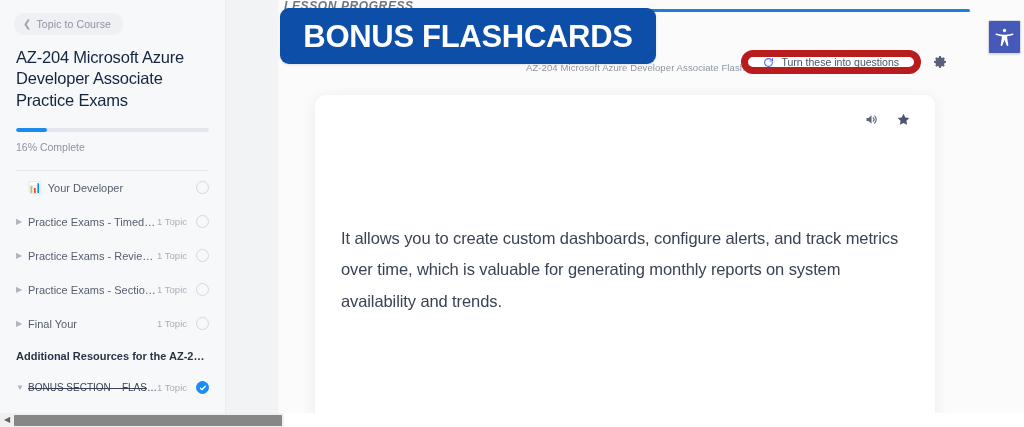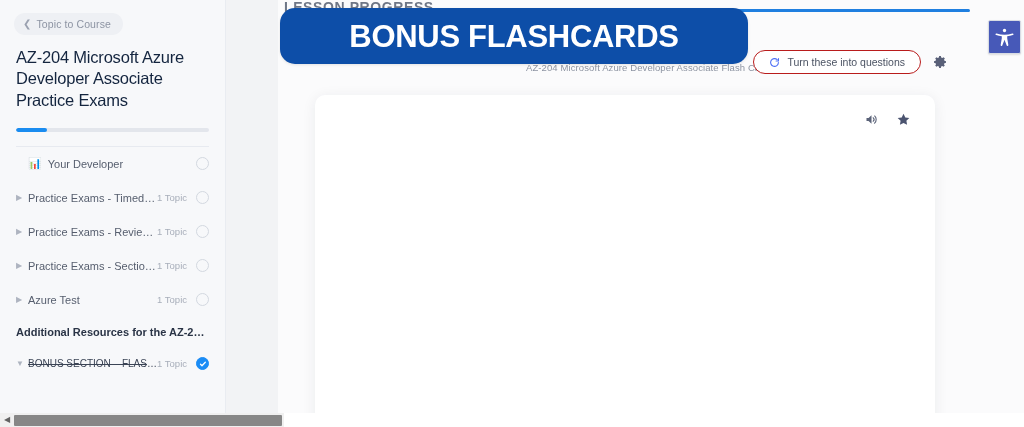--- a/index.html
+++ b/index.html
@@ -94,60 +94,60 @@
   }
 
   
   .content {
     position: absolute; left: 278px; top: 0; right: 0; height: 413px;
     background: #fbfbfc;
     overflow: hidden;
   }
   .lesson-progress-label {
     position: absolute; left: 6px; top: -1px;
-    font-size: 14px; font-weight: bold; letter-spacing: .6px;
-    color: #6e7686; text-transform: uppercase;
+    font-size: 12px; font-weight: bold; letter-spacing: .6px;
+    color: #6e7686; text-transform: uppercase; font-style: italic;
   }
   .lesson-progress-track {
     position: absolute; left: 150px; top: 9px;
     width: 542px; height: 2.5px;
     background: #dfe3e9; border-radius: 2px; overflow: hidden;
   }
   .lesson-progress-fill { height: 100%; width: 100%; background: #1f7fe0; }
 
   .crumb-hidden {
     position: absolute; left: 22px; top: 52px;
     font-size: 11px; color: #7e8594;
   }
   .flash-subtitle {
     position: absolute; left: 248px; top: 62px;
     font-size: 9.5px; color: #8d94a2; letter-spacing: .1px;
   }
 
   .banner {
     position: absolute; left: 2px; top: 8px;
-    width: 468px; height: 56px;
+    width: 376px; height: 56px;
     background: #0d4ea8;
-    border-radius: 15px;
+    border-radius: 9px;
     display: flex; align-items: center; justify-content: center;
     box-shadow: 0 1px 3px rgba(0,0,0,.10);
     text-align: center;
   }
   .banner-text {
     color: #ffffff;
     font-size: 31px; font-weight: bold;
     letter-spacing: -0.3px;
     line-height: 1;
   }
 
   .actions { position: absolute; right: 76px; top: 50px; display: flex; align-items: center; gap: 11px; }
   .turn-pill {
     display: flex; align-items: center; gap: 7px;
     height: 24px; padding: 0 15px;
-    border: 1px solid #b91c1c; border-radius: 13px;
+    border: 7px solid #b91c1c; border-radius: 13px;
     background: #ffffff;
     font-size: 10.5px; color: #4b5363;
     white-space: nowrap;
   }
   .turn-pill .spin { width: 11px; height: 11px; display: block; }
   .gear { width: 16px; height: 16px; display: block; }
 
   
   .flashcard {
     position: absolute; left: 37px; top: 95px;
@@ -207,20 +207,21 @@
       <span class="chev">❮</span>
       <span>Topic to Course</span>
     </div>
 
     <h1 class="course-title">AZ-204 Microsoft Azure Developer Associate Practice Exams</h1>
 
     <div class="progress-track">
       <div class="progress-fill" id="course-progress-fill" style="width: 16%;"></div>
     </div>
 
+    <div class="meta-line strong">16% Complete</div>
 
     <div class="divider"></div>
 
     <nav id="nav-list">
         <div class="nav-row">
           <span class="caret"></span>
           <span class="emoji">📊</span>
           <span class="label">Your Developer</span>
           <span class="topics"></span>
           <span class="bullet"></span>
@@ -238,21 +239,21 @@
           <span class="bullet"></span>
         </div>
         <div class="nav-row">
           <span class="caret">▶</span>
           <span class="label">Practice Exams - Section-Based</span>
           <span class="topics">1 Topic</span>
           <span class="bullet"></span>
         </div>
         <div class="nav-row">
           <span class="caret">▶</span>
-          <span class="label">Azure Test</span>
+          <span class="label">Final Your</span>
           <span class="topics">1 Topic</span>
           <span class="bullet"></span>
         </div>
         <div class="nav-row section-head">
           <span class="label">Additional Resources for the AZ-204 Mic…</span>
         </div>
         <div class="nav-row completed bonus">
           <span class="caret">▼</span>
           <span class="label">BONUS SECTION – FLASHCARDS</span>
           <span class="topics">1 Topic</span>
@@ -299,20 +300,21 @@
       <div class="card-icons">
         <svg width="15" height="15" viewBox="0 0 24 24" fill="#5b6379">
           <path d="M4 9.5v5h3.3L12 18.8V5.2L7.3 9.5H4z"></path>
           <path d="M15.2 8.4a.9.9 0 0 0-1.2 1.3 3.1 3.1 0 0 1 0 4.6.9.9 0 0 0 1.2 1.3 4.9 4.9 0 0 0 0-7.2z"></path>
           <path d="M17.6 5.6a.9.9 0 0 0-1.2 1.3 7 7 0 0 1 0 10.2.9.9 0 1 0 1.2 1.3 8.8 8.8 0 0 0 0-12.8z"></path>
         </svg>
         <svg width="15" height="15" viewBox="0 0 24 24" fill="#4b5470">
           <path d="M12 2.8l2.85 5.9 6.45.92-4.68 4.5 1.12 6.4L12 17.5l-5.74 3.02 1.12-6.4L2.7 9.62l6.45-.92L12 2.8z"></path>
         </svg>
       </div>
+      <div class="card-body">It allows you to create custom dashboards, configure alerts, and track metrics over time, which is valuable for generating monthly reports on system availability and trends.</div>
     </section>
 
   </main>
 
   <div class="a11y" style="background: rgb(71, 89, 184);">
     <svg viewBox="0 0 24 24" fill="#ffffff">
       <circle cx="12" cy="4" r="1.9"></circle>
       <path d="M21 7.4c-2.9.95-5.9 1.42-9 1.42S5.9 8.35 3 7.4a.95.95 0 1 0-.6 1.8c2.1.7 4.3 1.15 6.5 1.35v2.2L7.6 20.6a.95.95 0 0 0 1.85.42L12 14.6l2.55 6.42a.95.95 0 0 0 1.85-.42l-1.3-7.85v-2.2c2.2-.2 4.4-.65 6.5-1.35a.95.95 0 1 0-.6-1.8z"></path>
     </svg>
   </div>

